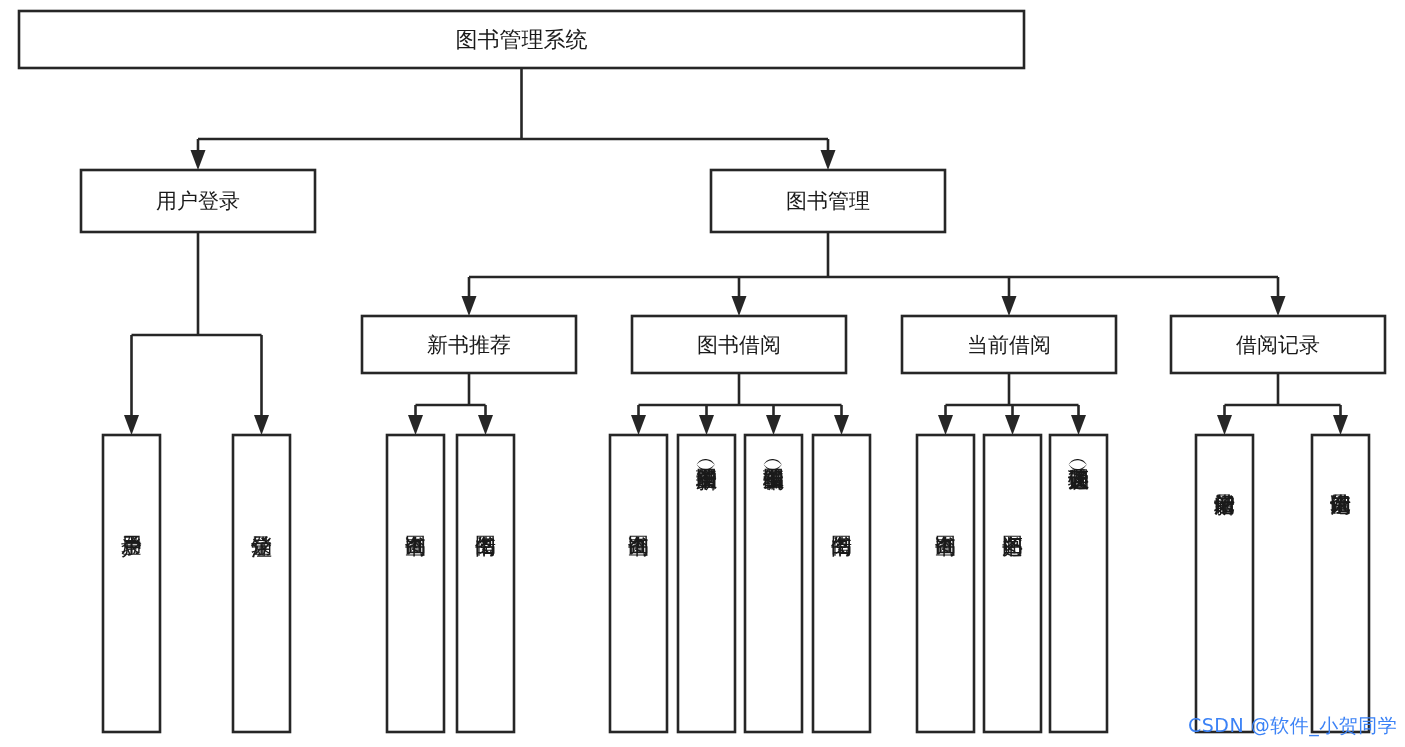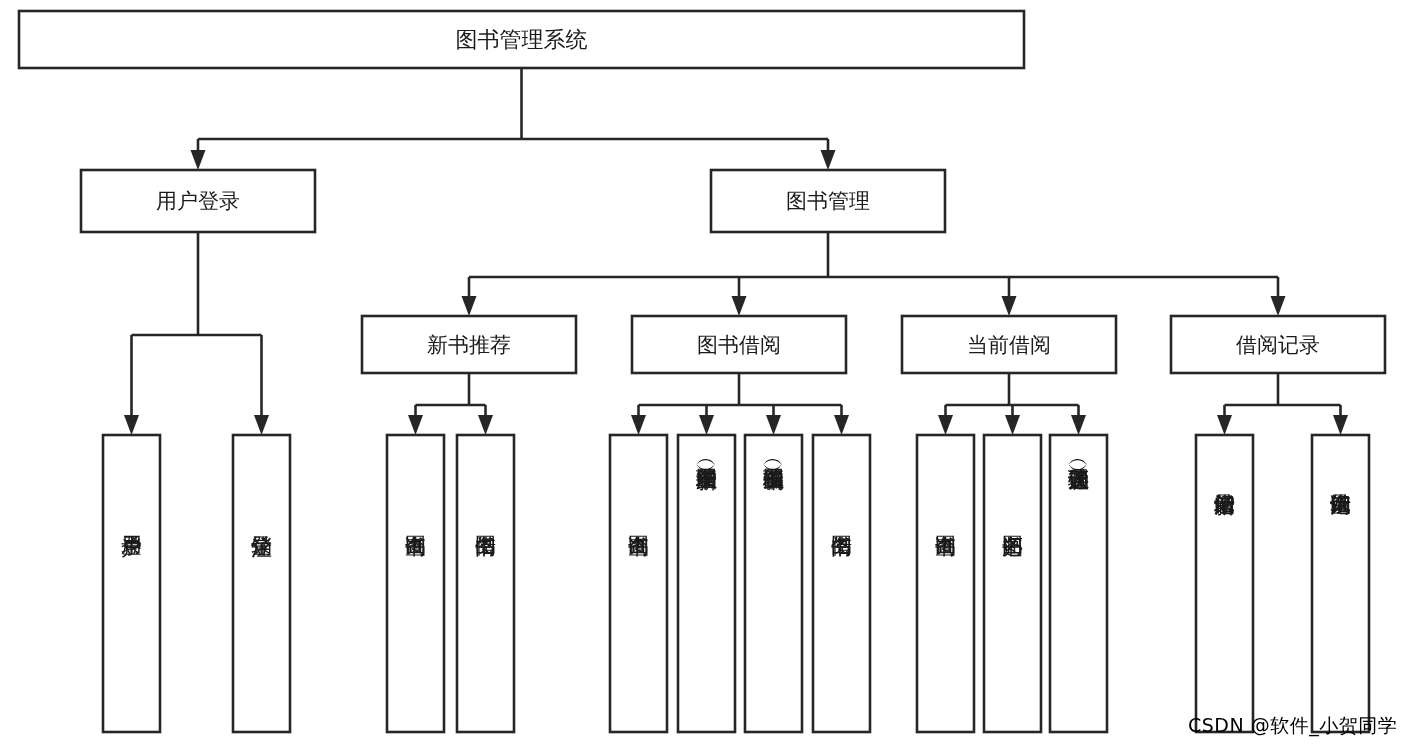--- a/index.html
+++ b/index.html
@@ -58,21 +58,21 @@
   .arrow-head {
     fill: #262626;
     stroke: none;
   }
   .watermark {
     position: absolute;
     left: 1188px;
     top: 713px;
     font-family: "DejaVu Sans", "Liberation Sans", sans-serif;
     font-size: 19px;
-    color: #000000;
+    color: #3b82f6;
     white-space: nowrap;
     letter-spacing: 0.5px;
     user-select: none;
   }
 </style>
 </head>
 <body>
 
 <div id="diagram-root">
 

